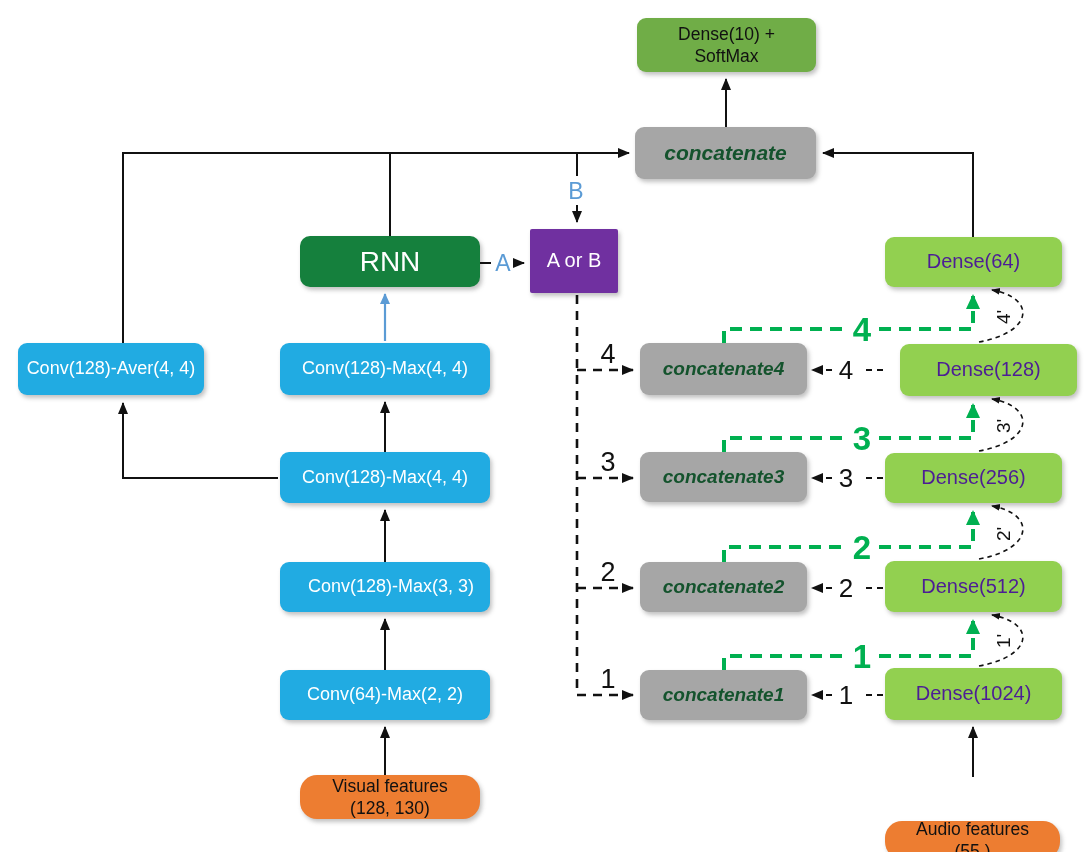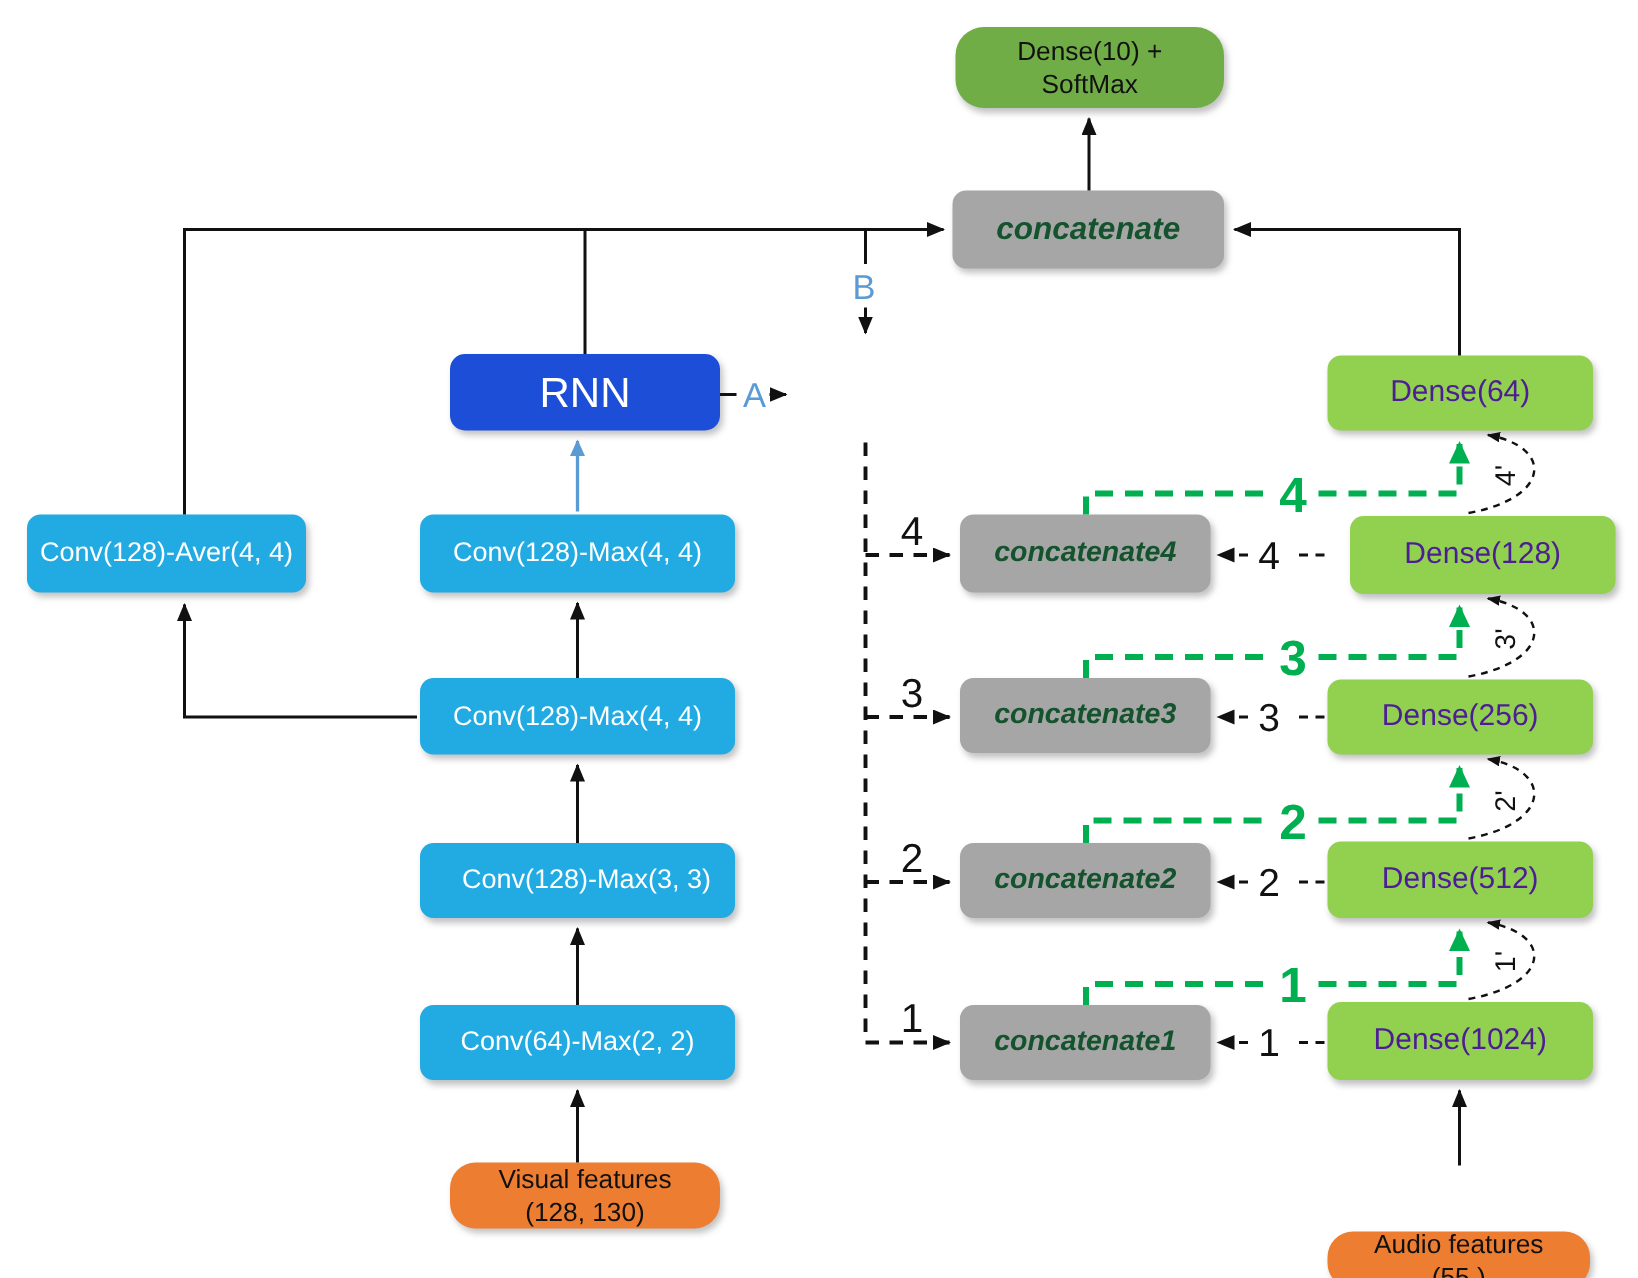--- a/index.html
+++ b/index.html
@@ -14,24 +14,24 @@
     position:absolute;
     display:flex;align-items:center;justify-content:center;
     text-align:center;
     white-space:pre-line;
     line-height:1.28;
     box-sizing:border-box;
     box-shadow:2px 3px 4px rgba(120,120,120,0.45);
   }
   .blue{background:#21ABE2;color:#ffffff;border-radius:9px;font-size:18px;}
   .lightgreen{background:#92D050;color:#4c1d95;border-radius:9px;font-size:20px;}
-  .darkgreen{background:#70AD47;color:#111111;border-radius:19px;font-size:17.5px;}
+  .darkgreen{background:#70AD47;color:#111111;border-radius:9px;font-size:17.5px;}
   .gray{background:#A6A6A6;color:#14532d;border-radius:9px;font-style:italic;font-weight:bold;}
   .orange{background:#ED7D31;color:#111111;border-radius:17px;font-size:17.5px;}
-  .gold{background:#1d4ed8;color:#ffffff;border-radius:10px;font-size:28px;}
+  .gold{background:#15803d;color:#ffffff;border-radius:10px;font-size:28px;}
   .purple{background:#7030A0;color:#ffffff;border-radius:2px;font-size:20px;}
   .concat-main{font-size:21px;}
   .concat-small{font-size:19px;}
   #edges{position:absolute;left:0;top:0;pointer-events:none;}
   text{font-family:"Liberation Sans", sans-serif;}
   .num-label{fill:#111111;font-size:27px;}
   .num-label-inline{fill:#111111;font-size:26px;}
   .green-label{fill:#00B050;font-size:33px;font-weight:bold;}
   .ab-label{fill:#5B9BD5;font-size:23px;}
   .arc-label{fill:#111111;font-size:19px;}
@@ -41,20 +41,21 @@
 
 <div id="canvas">
 
   <div class="node darkgreen" style="left:637px;top:18px;width:179px;height:54px;">Dense(10) +
 SoftMax</div>
 
   <div class="node gray concat-main" style="left:635px;top:127px;width:181px;height:52px;">concatenate</div>
 
   <div class="node gold" style="left:300px;top:236px;width:180px;height:51px;">RNN</div>
 
+  <div class="node purple" style="left:530px;top:229px;width:88px;height:64px;">A or B</div>
 
   <div class="node blue" style="left:18px;top:343px;width:186px;height:52px;">Conv(128)-Aver(4, 4)</div>
 
   <div class="node blue" style="left:280px;top:343px;width:210px;height:52px;">Conv(128)-Max(4, 4)</div>
 
   <div class="node blue" style="left:280px;top:452px;width:210px;height:51px;">Conv(128)-Max(4, 4)</div>
 
   <div class="node blue" style="left:280px;top:562px;width:210px;height:50px;padding-left:12px;">Conv(128)-Max(3, 3)</div>
 
   <div class="node blue" style="left:280px;top:670px;width:210px;height:50px;">Conv(64)-Max(2, 2)</div>

